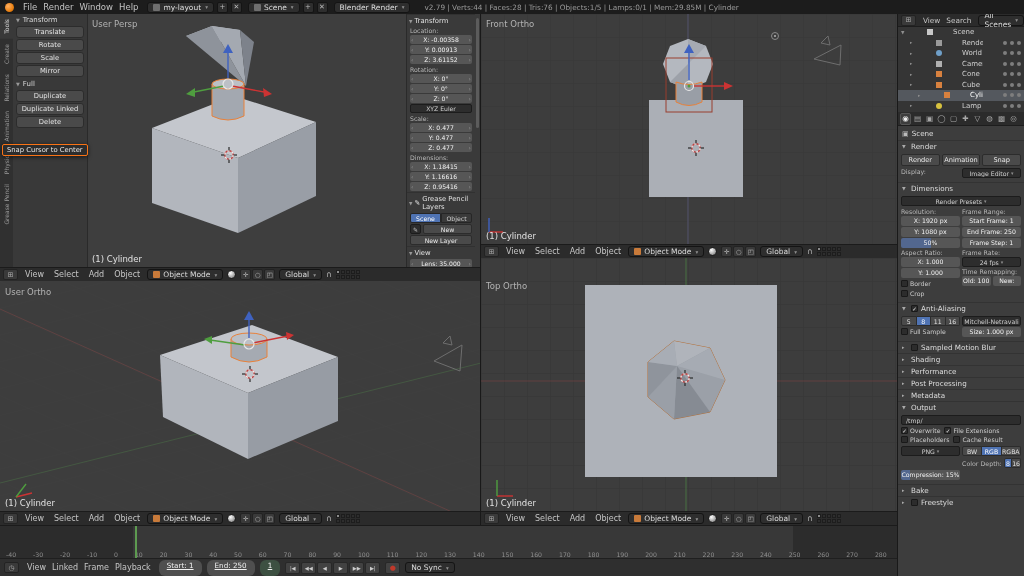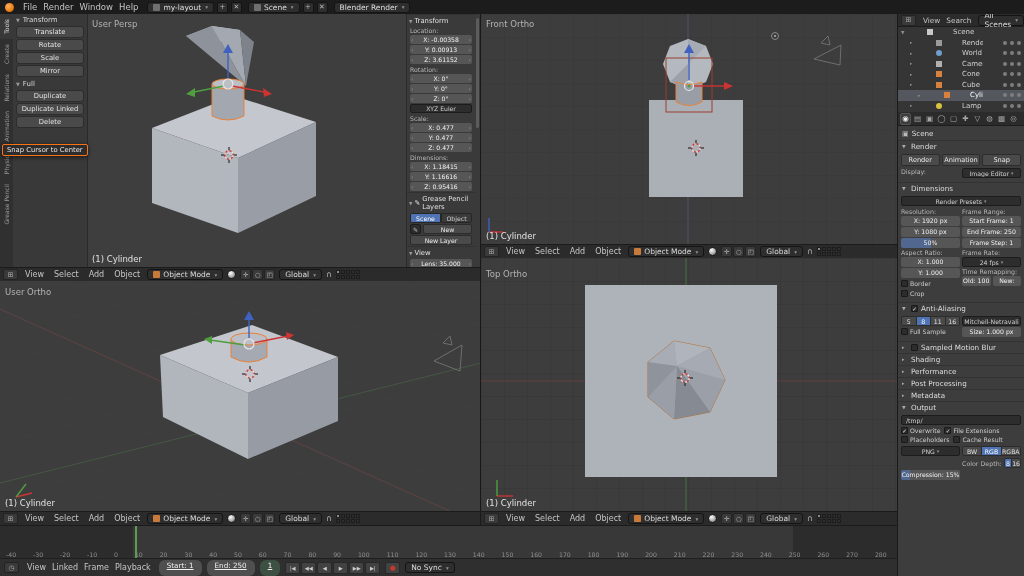--- a/index.html
+++ b/index.html
@@ -182,20 +182,21 @@
       <span class="dd-ic"></span>
       <span>Scene</span>
       <span class="car">▾</span>
     </span>
     <span class="mini">+</span>
     <span class="mini">✕</span>
     <span class="dd">
       <span>Blender Render</span>
       <span class="car">▾</span>
     </span>
+    <span class="stats">v2.79 | Verts:44 | Faces:28 | Tris:76 | Objects:1/5 | Lamps:0/1 | Mem:29.85M | Cylinder</span>
   </div>
 
   <div id="vp-tl" class="region">
     <svg class="vp-svg" width="481" height="253" viewBox="0 0 481 253">
       <rect width="481" height="253" fill="#3e3e3e"></rect>
       <g>
         <polygon points="152,114 234,82 316,108 238,144" fill="#c4c7cd"></polygon>
         <polygon points="152,114 238,144 238,219 152,189" fill="#b2b6bd"></polygon>
         <polygon points="238,144 316,108 316,182 238,219" fill="#999ea6"></polygon>
       </g>
@@ -556,21 +557,21 @@
         <line x1="-8" y1="0" x2="-4.5" y2="0" stroke="#2b2b2b" stroke-width="1.2"></line>
         <line x1="4.5" y1="0" x2="8" y2="0" stroke="#2b2b2b" stroke-width="1.2"></line>
         <line x1="0" y1="-8" x2="0" y2="-4.5" stroke="#2b2b2b" stroke-width="1.2"></line>
         <line x1="0" y1="4.5" x2="0" y2="8" stroke="#2b2b2b" stroke-width="1.2"></line>
       </g>
       <g>
         <line x1="16" y1="238" x2="32" y2="238" stroke="#cc3333" stroke-width="1.4"></line>
         <line x1="16" y1="238" x2="16" y2="222" stroke="#4f9e3f" stroke-width="1.4"></line>
       </g>
     </svg>
-    <div class="vp-label" style="left:5px;top:11px">Top Ortho</div>
+    <div class="vp-label" style="left:5px;top:23px">Top Ortho</div>
     <div class="vp-status" style="left:5px;top:240px">(1) Cylinder</div>
     <div class="vp-hdr">
         <span class="edicon">⊞</span>
         <span class="menu">View</span>
         <span class="menu">Select</span>
         <span class="menu">Add</span>
         <span class="menu">Object</span>
         <span class="dd">
           <span class="mode-ic"></span>
           <span>Object Mode</span>
@@ -878,20 +879,31 @@
         </div>
       </div>
       <div class="cols">
         <div class="col">
             <div class="pfield pslider">Compression: 15%</div>
           </div>
         <div class="col"></div>
       </div>
     </div>
 
+    <div id="collapsed2">
+        <div class="panel-h">
+          <span class="tri">▸</span>
+          <span>Bake</span>
+        </div>
+        <div class="panel-h">
+          <span class="tri">▸</span>
+          <span class="box"></span>
+          <span>Freestyle</span>
+        </div>
+      </div>
   </div>
 
   <div id="timeline" class="region">
     <div class="tl-ruler">
       <div class="tl-range"></div>
       <div class="tl-ticks">
           <span class="tick">-40</span>
           <span class="tick">-30</span>
           <span class="tick">-20</span>
           <span class="tick">-10</span>

